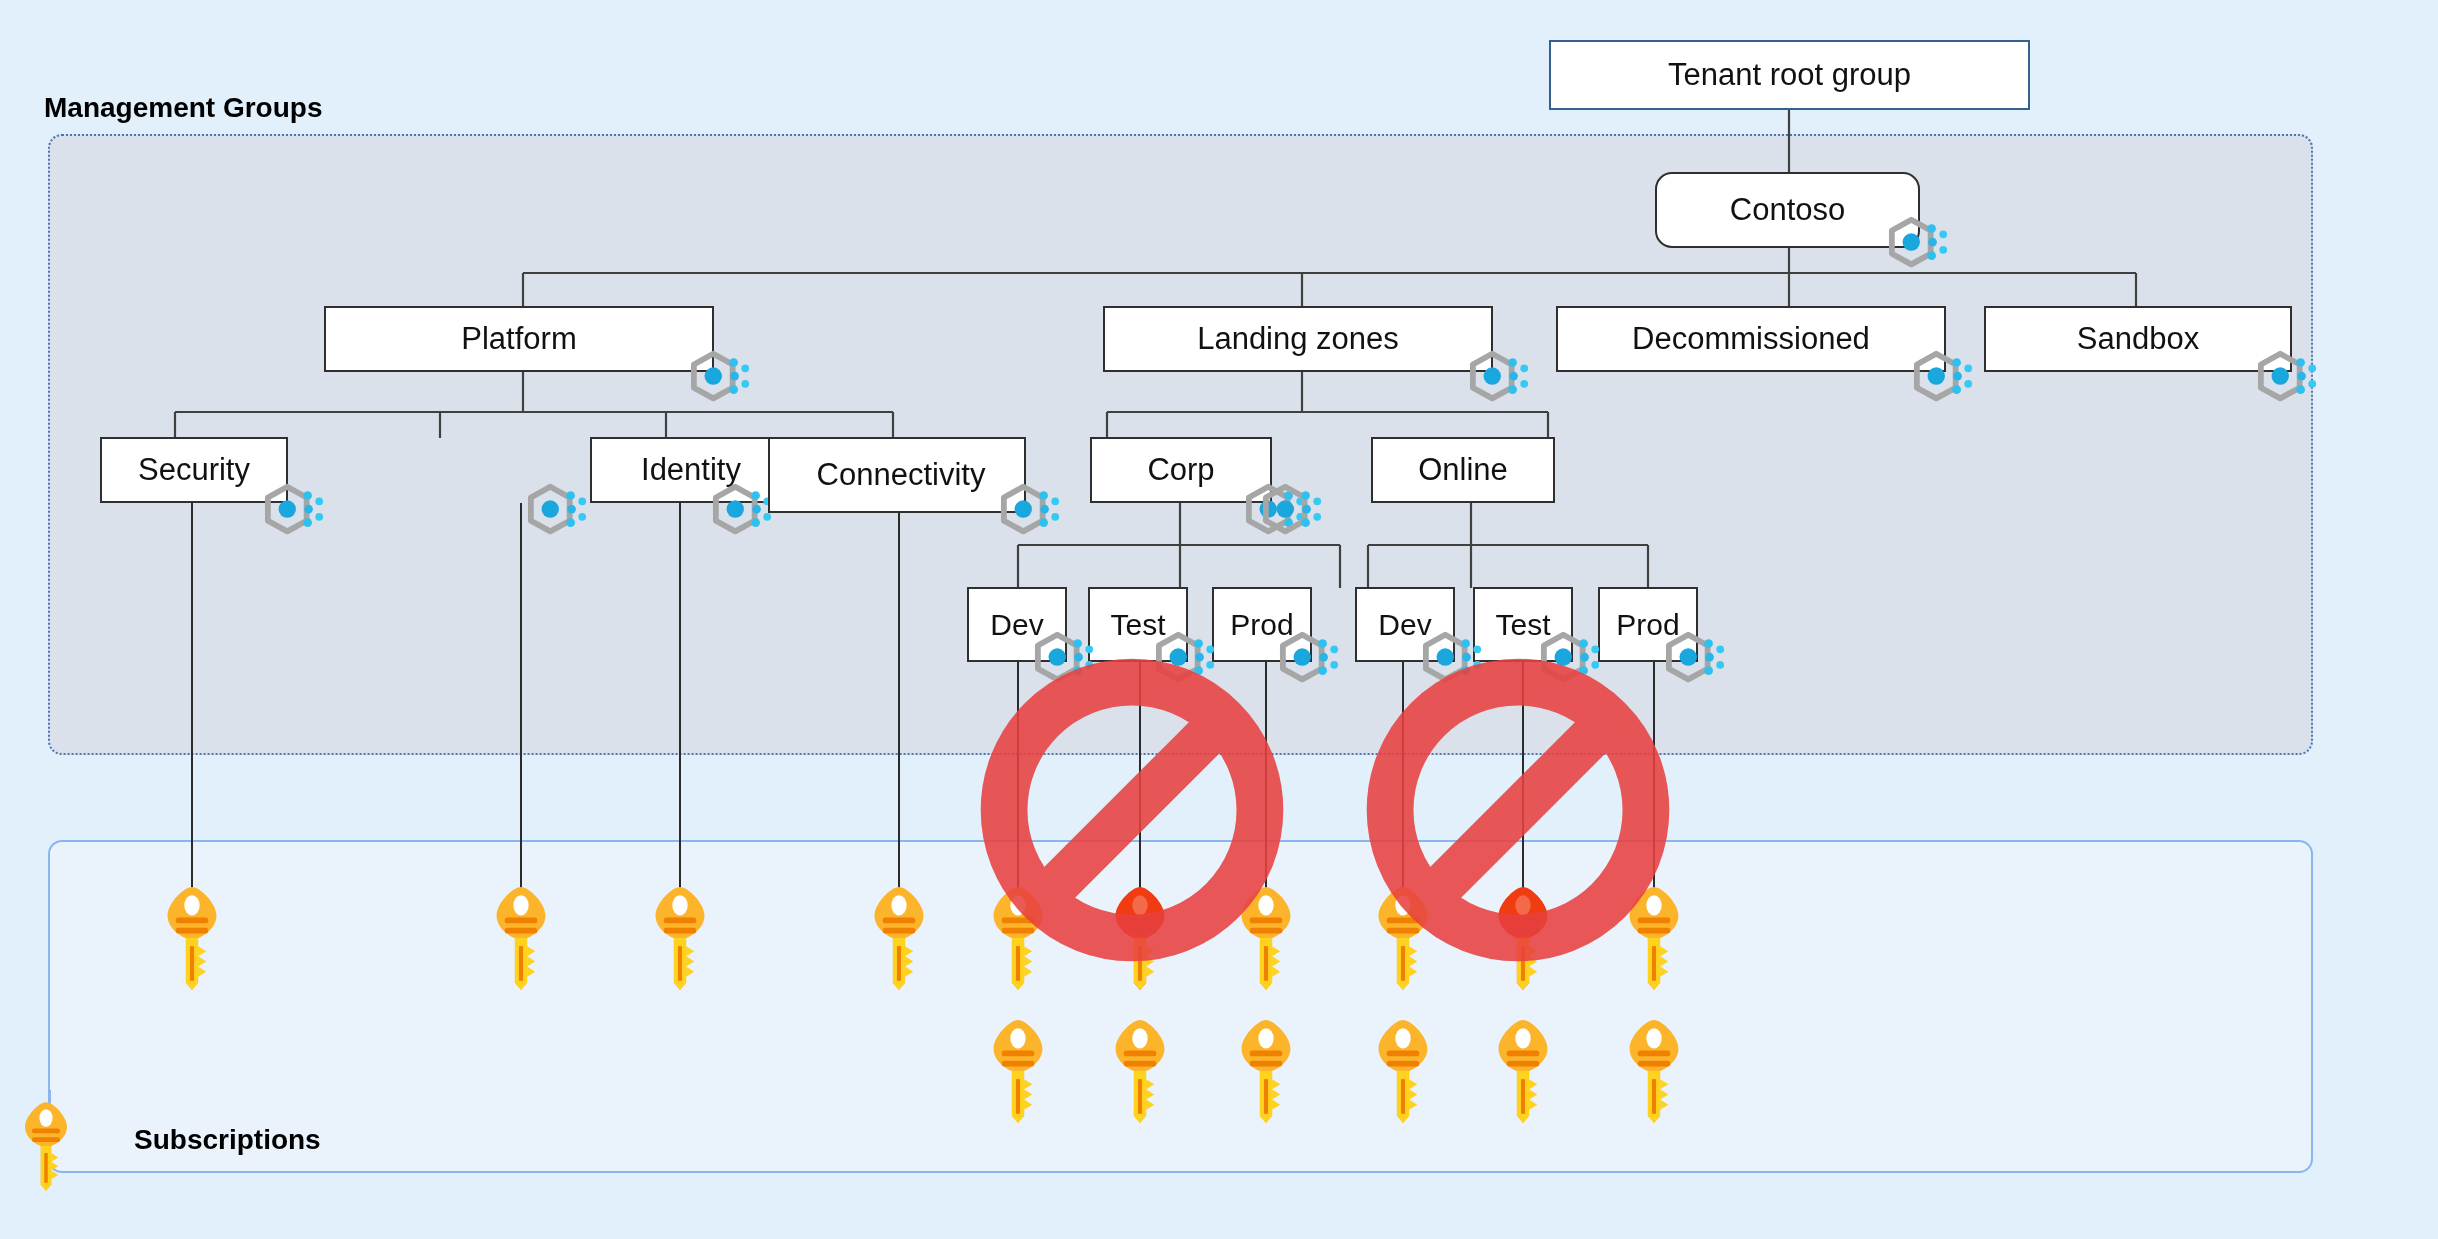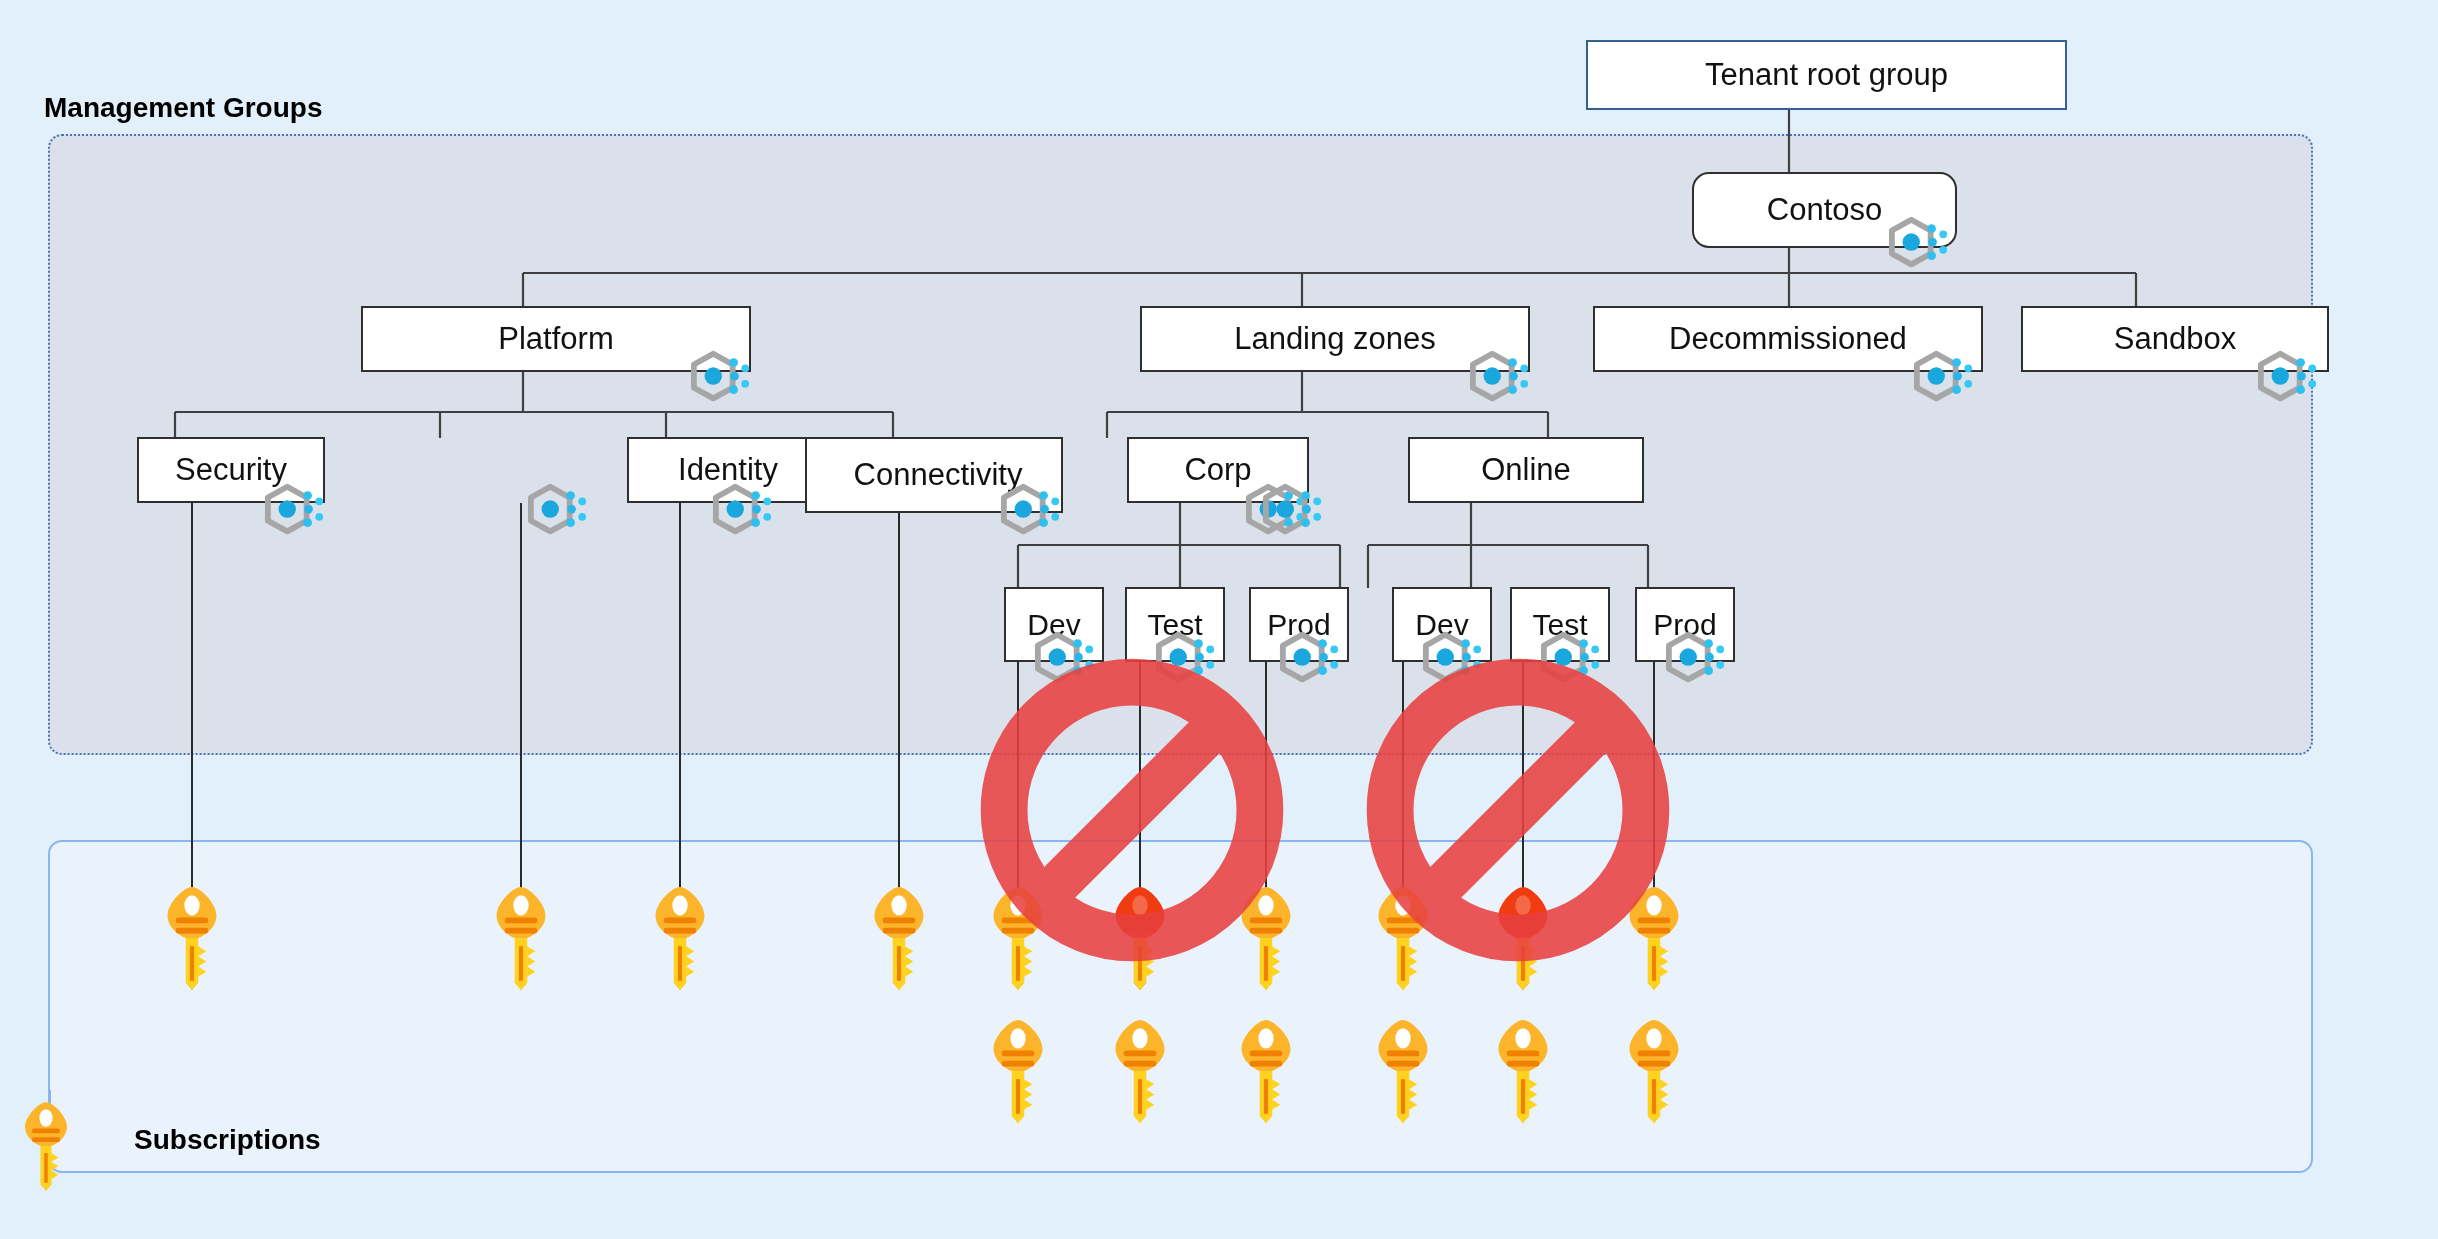--- a/index.html
+++ b/index.html
@@ -44,21 +44,20 @@
     position:absolute;
     background:#ffffff;
     border:2px solid #2f2f2f;
     box-sizing:border-box;
     display:flex;
     align-items:center;
     justify-content:center;
     font-size:31px;
     color:#111;
     white-space:nowrap;
-    margin-left:37px;
   }
   .node.root{border-color:#35618f;}
   .node.small{font-size:30px;justify-content:center;}
 
   .mgicon{position:absolute;width:62px;height:62px;}
   .keyicon{position:absolute;width:66px;height:106px;}
   .noicon{position:absolute;width:312px;height:312px;}
 </style>
 </head>
 <body>
@@ -228,21 +227,21 @@
       <use href="#sym-mg"></use>
     </svg>
 
   <div class="node" style="left:1090px;top:437px;width:182px;height:66px;">
     <span>Corp</span>
   </div>
   <svg class="mgicon" style="left:1245px;top:480px;">
       <use href="#sym-mg"></use>
     </svg>
 
-  <div class="node" style="left:1371px;top:437px;width:236px;height:66px;">
+  <div class="node" style="left:1371px;top:437px;width:184px;height:66px;">
     <span>Online</span>
   </div>
 
   <div class="node small" style="left:967px;top:587px;width:100px;height:75px;">
     <span>Dev</span>
   </div>
   <div class="node small" style="left:1088px;top:587px;width:100px;height:75px;">
     <span>Test</span>
   </div>
   <div class="node small" style="left:1212px;top:587px;width:100px;height:75px;">

